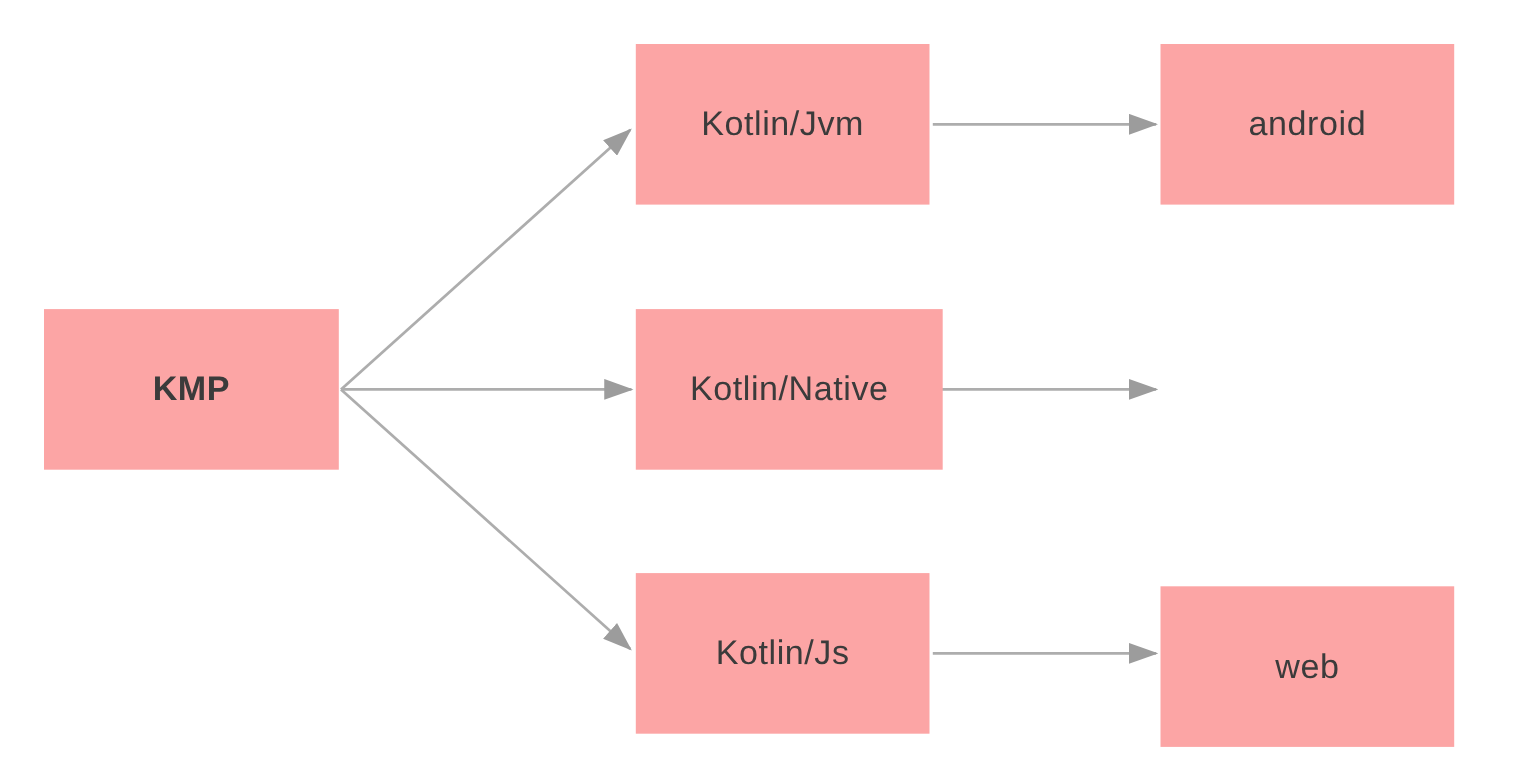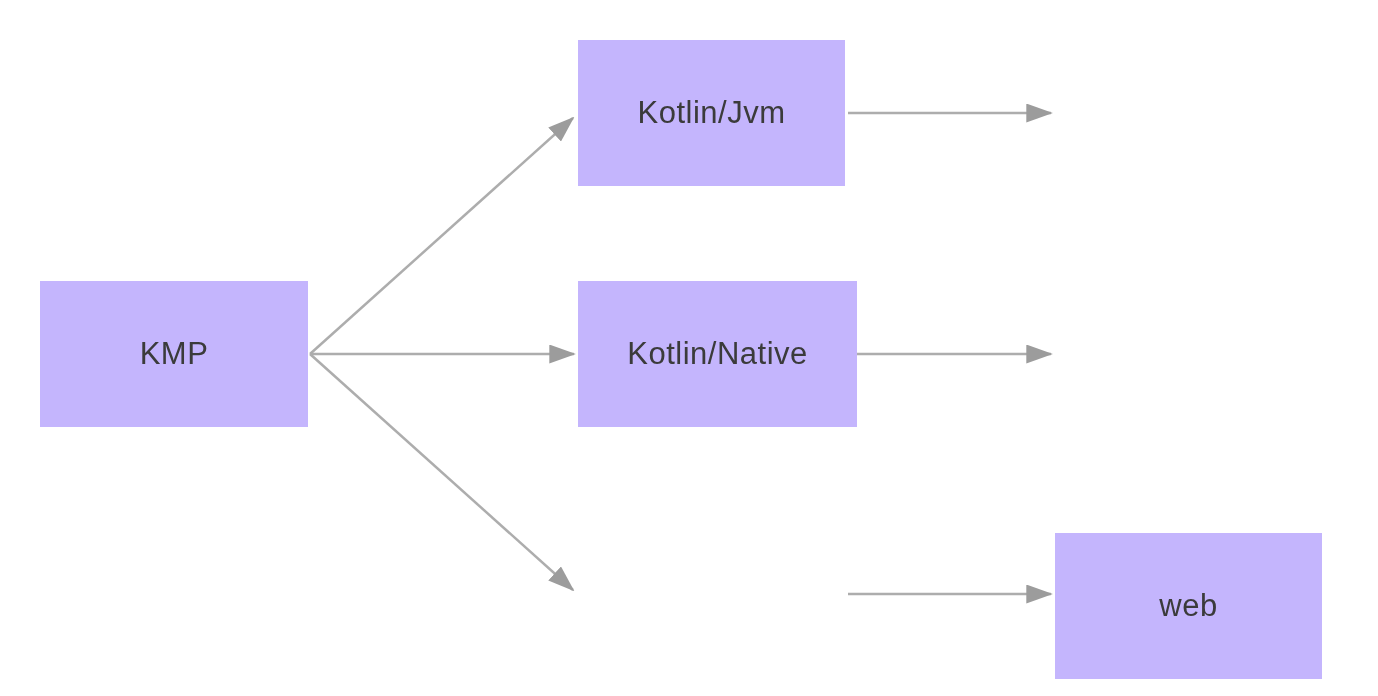--- a/index.html
+++ b/index.html
@@ -20,30 +20,30 @@
     position: absolute;
     left: 0;
     top: 0;
     width: 1378px;
     height: 696px;
   }
   .node {
     position: absolute;
     width: 268px;
     height: 146px;
-    background: #c4b5fd;
+    background: #fca5a5;
     display: flex;
     align-items: center;
     justify-content: center;
     font-size: 31px;
     color: #3b3b3b;
     letter-spacing: 0.5px;
     user-select: none;
   }
-  .node-kmp      { left: 40px;   top: 281px; }
+  .node-kmp      { left: 40px;   top: 281px; font-weight: bold; }
   .node-jvm      { left: 578px;  top: 40px;  width: 267px; }
   .node-native   { left: 578px;  top: 281px; width: 279px; }
   .node-js       { left: 578px;  top: 521px; width: 267px; }
   .node-android  { left: 1055px; top: 40px;  width: 267px; }
   .node-ios-ohos { left: 1055px; top: 281px; width: 267px; }
   .node-web      { left: 1055px; top: 521px; width: 267px; margin-top: 12px; }
 </style>
 </head>
 <body>
 
@@ -68,20 +68,26 @@
   </div>
 
   <div class="node node-jvm">
     <span>Kotlin/Jvm</span>
   </div>
 
   <div class="node node-native">
     <span>Kotlin/Native</span>
   </div>
 
+  <div class="node node-js">
+    <span>Kotlin/Js</span>
+  </div>
 
+  <div class="node node-android">
+    <span>android</span>
+  </div>
 
 
   <div class="node node-web">
     <span>web</span>
   </div>
 
 </div>
 
 </body></html>

